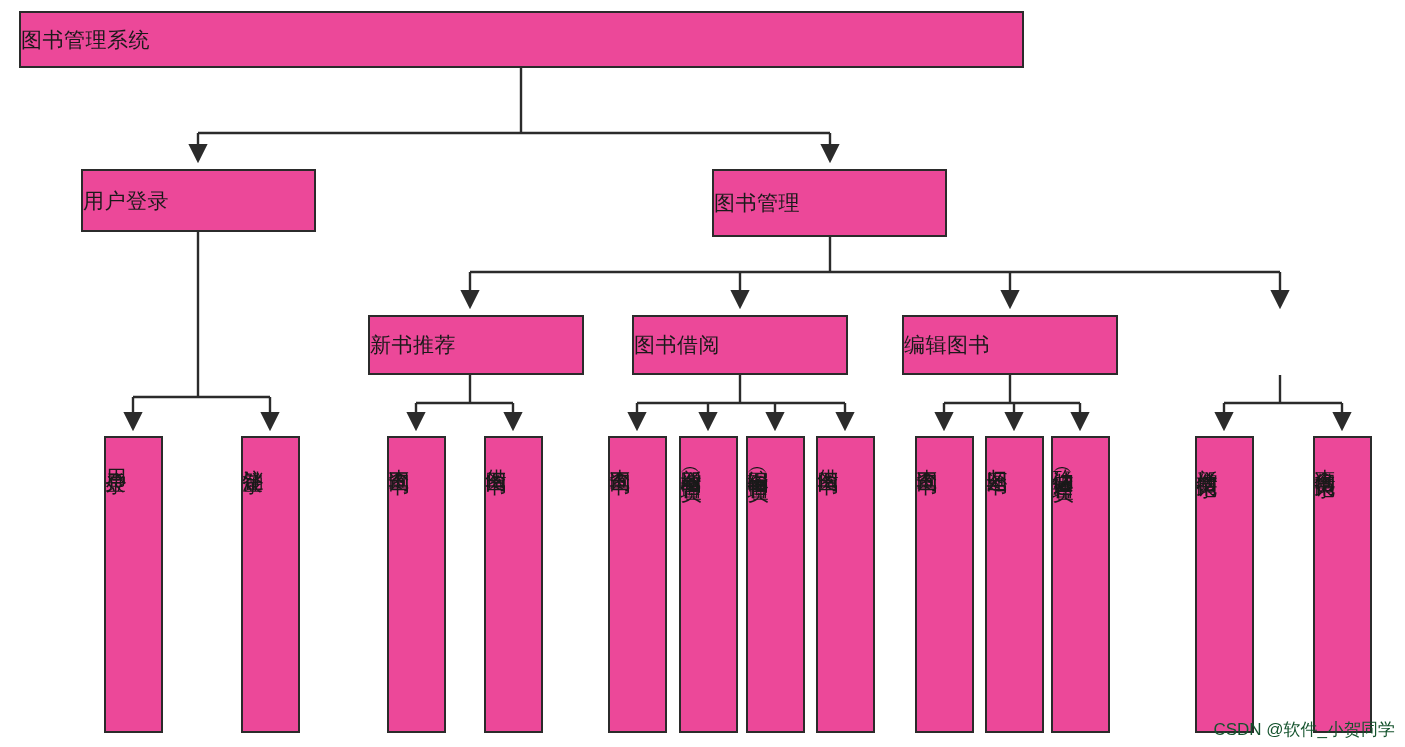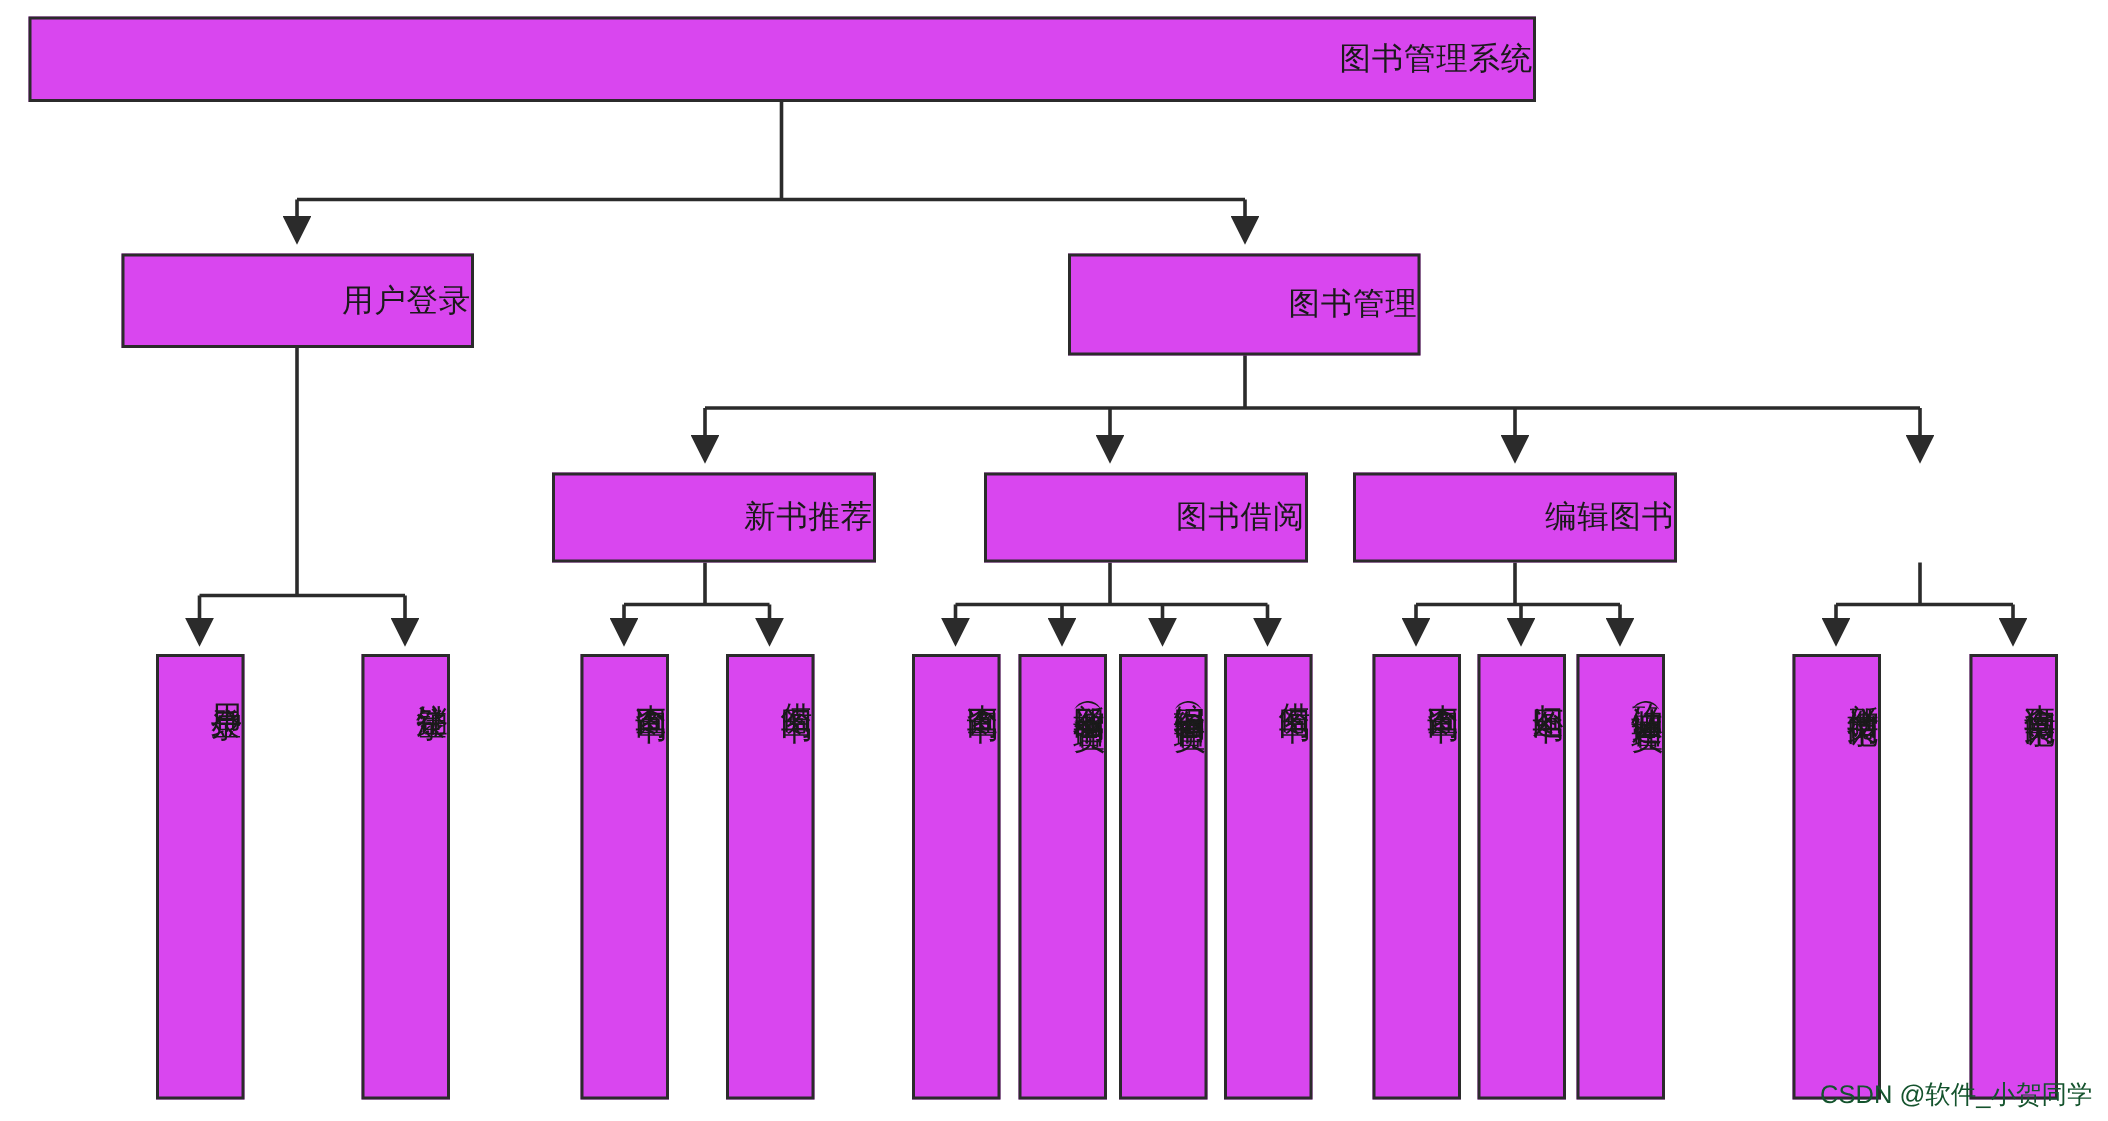--- a/index.html
+++ b/index.html
@@ -21,25 +21,25 @@
     position: absolute;
     left: 0;
     top: 0;
     width: 1405px;
     height: 747px;
     pointer-events: none;
   }
   .node {
     position: absolute;
     box-sizing: border-box;
-    background: #d946ef;
+    background: #ec4899;
     border: 2px solid #2b2b2b;
     display: flex;
     align-items: center;
-    justify-content: flex-end;
+    justify-content: flex-start;
     color: #1a1a1a;
     z-index: 2;
   }
   .node .label {
     display: block;
     line-height: 1.22;
     text-align: center;
   }
   .node.horiz .label {
     font-size: 21px;
@@ -129,21 +129,21 @@
   <div class="node horiz" style="left:81px; top:169px; width:235px; height:63px;">
     <span class="label">用户登录</span>
   </div>
   <div class="node horiz" style="left:712px; top:169px; width:235px; height:68px;">
     <span class="label">图书管理</span>
   </div>
 
   <div class="node horiz" style="left:368px; top:315px; width:216px; height:60px;">
     <span class="label">新书推荐</span>
   </div>
-  <div class="node horiz" style="left:632px; top:315px; width:216px; height:60px;margin-left:24px;">
+  <div class="node horiz" style="left:632px; top:315px; width:216px; height:60px;">
     <span class="label">图书借阅</span>
   </div>
   <div class="node horiz" style="left:902px; top:315px; width:216px; height:60px;">
     <span class="label">编辑图书</span>
   </div>
 
   <div class="node vert" style="left:104px; top:436px; width:59px; height:297px;">
     <span class="label">用户登录</span>
   </div>
   <div class="node vert" style="left:241px; top:436px; width:59px; height:297px;">

